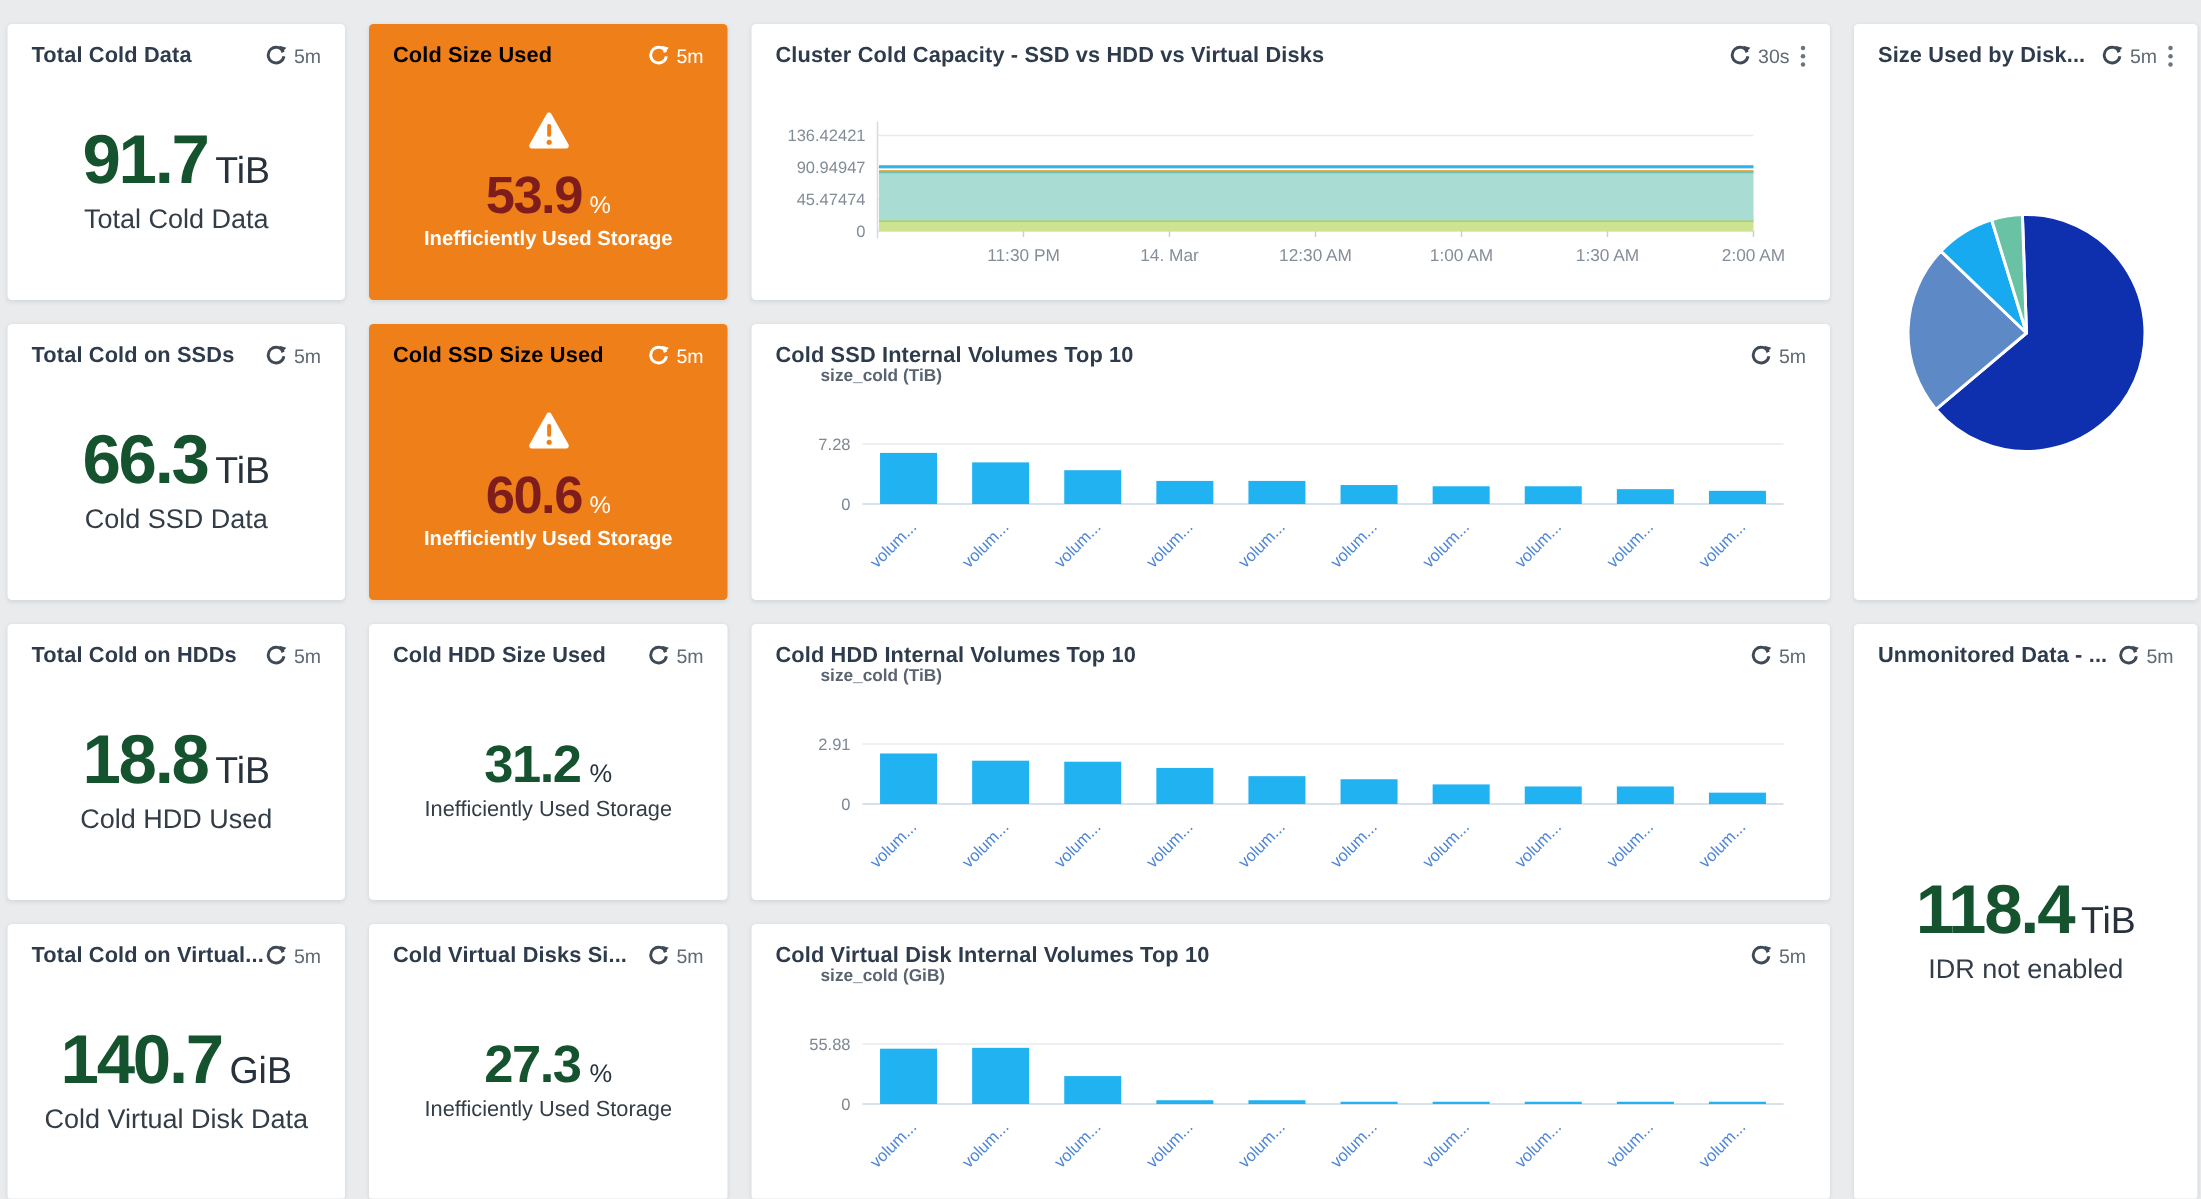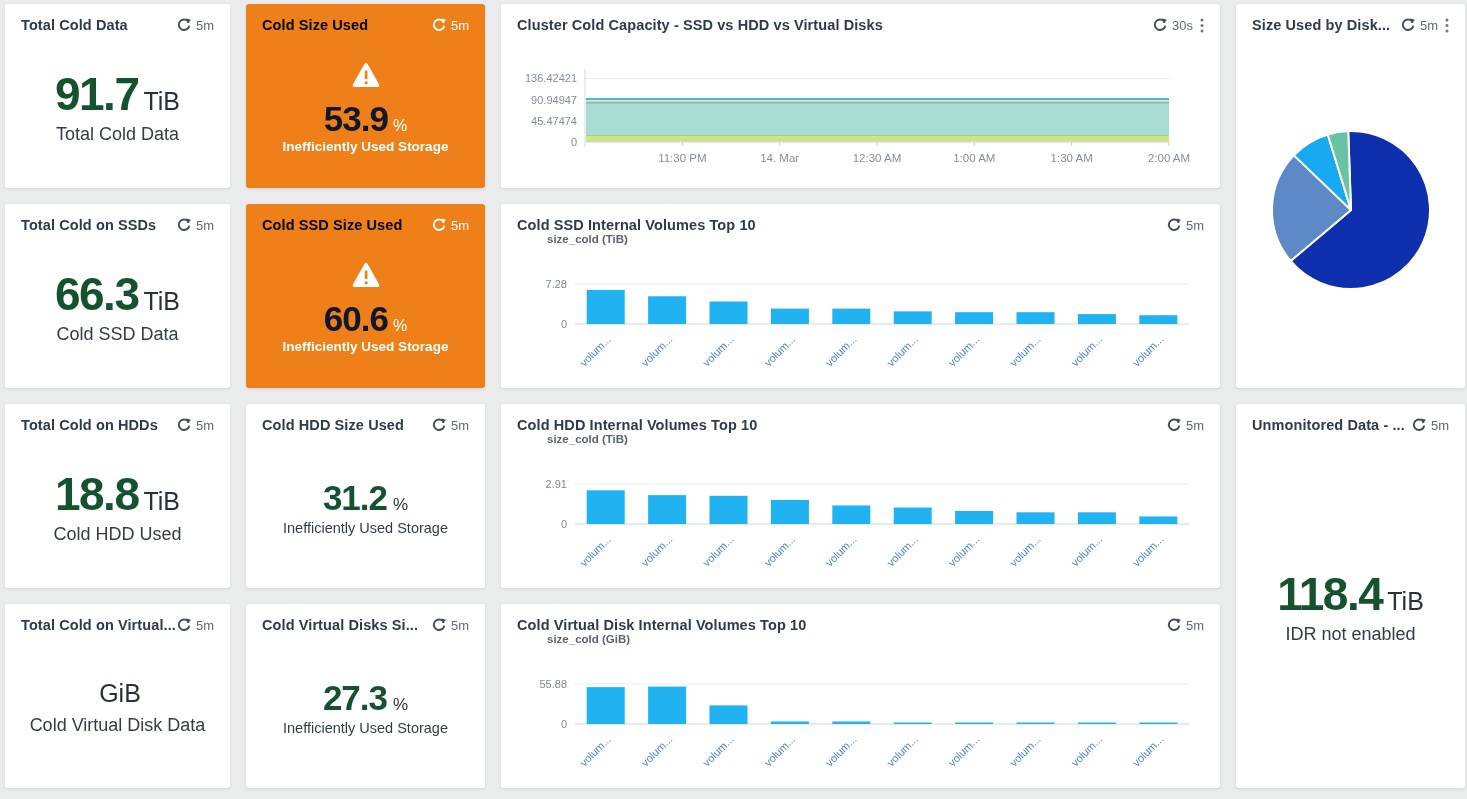--- a/index.html
+++ b/index.html
@@ -11,21 +11,21 @@
     overflow: hidden;
   }
   [data-interactable="true"] { cursor: pointer; }
 
   .dashboard {
     width: 1467px; height: 799px;
     display: grid;
     grid-template-columns: 225px 239px 719px 229px;
     grid-template-rows: repeat(4, 184px);
     gap: 16px;
-    padding: 4px 0 0 5px;
+    padding: 16px 0 0 5px;
   }
   .c1{grid-column:1} .c2{grid-column:2} .c3{grid-column:3} .c4{grid-column:4}
   .r1{grid-row:1} .r2{grid-row:2} .r3{grid-row:3} .r4{grid-row:4}
   .span-r12{grid-row:1/3} .span-r34{grid-row:3/5}
 
   .card {
     background:#fff;
     border-radius:3px;
     box-shadow:0 1px 3px rgba(31,45,61,.10);
     display:flex; flex-direction:column;
@@ -56,21 +56,21 @@
   }
   .kpi-value-row { display:flex; align-items:baseline; }
   .kpi-number { font-size:46px; font-weight:700; color:#14532d; line-height:1; letter-spacing:-1.5px; }
   .kpi-unit   { font-size:25px; color:#28323d; margin-left:5px; }
   .kpi-label  { font-size:18px; color:#333d47; margin-top:7px; }
 
   .pct .kpi-number { font-size:35px; letter-spacing:-1px; }
   .pct .kpi-unit   { font-size:17px; margin-left:6px; }
   .pct .kpi-label  { font-size:14.5px; margin-top:5px; }
 
-  .orange .kpi-number { color:#0f172a; font-size:35px; letter-spacing:-1px; }
+  .orange .kpi-number { color:#7f1d1d; font-size:35px; letter-spacing:-1px; }
   .orange .kpi-unit   { color:#fff; font-size:16px; }
   .orange .kpi-label  { color:#fff; font-size:13.5px; font-weight:700; margin-top:3px; }
   .warn-icon { margin-bottom:12px; display:block; }
 
   
   .chart-body { flex:1; display:flex; flex-direction:column; justify-content:flex-end;gap:21px; }
   .ylabel { font-size:11.5px; font-weight:700; color:#5a6470; margin:0 0 4px 30px; }
   svg.chart { display:block; }
   .cluster-body { flex:1; display:flex; align-items:flex-end; }
   .pie-body { flex:1; display:flex; align-items:center; justify-content:center; padding-top:8px; }
@@ -423,20 +423,21 @@
           <svg data-interactable="false" width="14" height="14" viewBox="0 0 16 16">
               <path d="M13.6 5.4 A6 6 0 1 0 14 8.6" fill="none" stroke="currentColor" stroke-width="2.2"></path>
               <path d="M10.6 0.6 L15.9 2.1 L12.1 6.1 Z" fill="currentColor"></path>
             </svg>
           <span class="cadence" data-interactable="false">5m</span>
         </span>
       </span>
     </div>
     <div class="kpi-body" data-interactable="false">
       <div class="kpi-value-row">
+        <span class="kpi-number" data-interactable="false">140.7</span>
         <span class="kpi-unit" data-interactable="false">GiB</span>
       </div>
       <div class="kpi-label" data-interactable="false">Cold Virtual Disk Data</div>
     </div>
   </div>
 
   <div class="card pct c2 r4" data-interactable="false">
     <div class="card-header" data-interactable="false">
       <span class="card-title" data-interactable="false">Cold Virtual Disks Si...</span>
       <span class="header-right">

